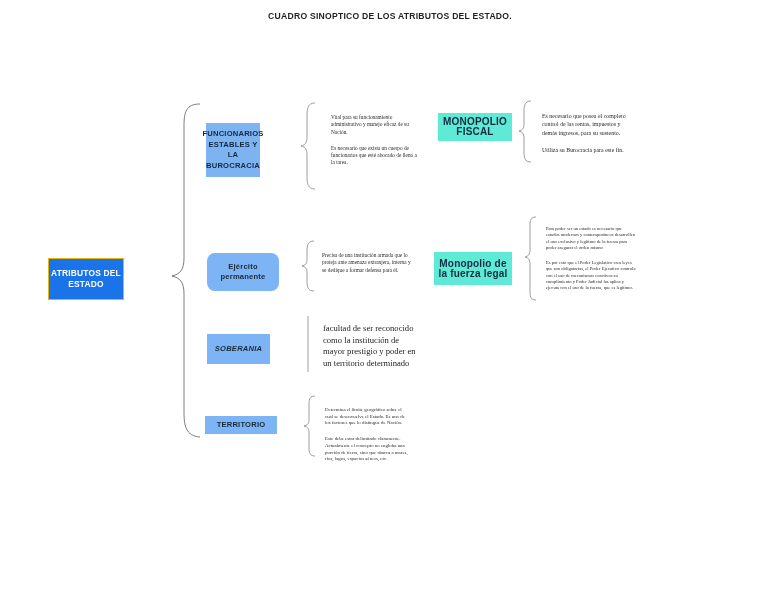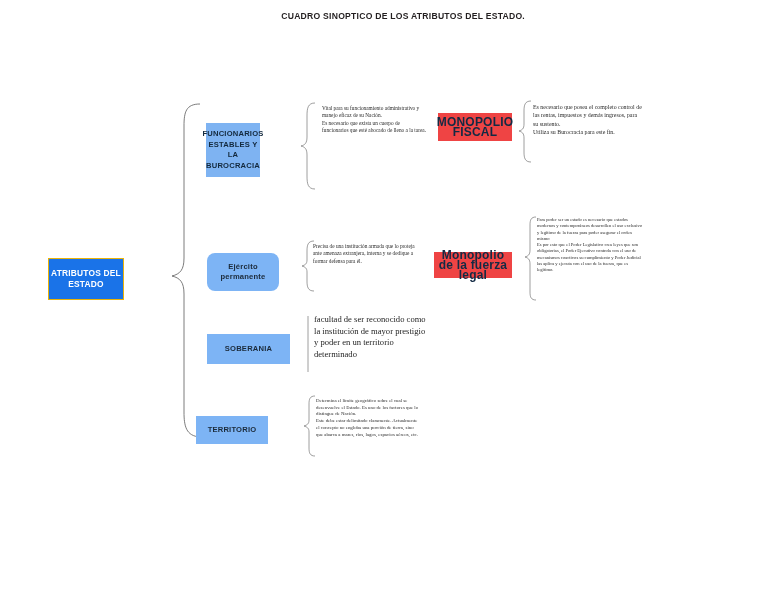--- a/index.html
+++ b/index.html
@@ -17,21 +17,21 @@
   .canvas {
     position: absolute;
     inset: 0;
   }
   
   #page-title {
     position: absolute;
     left: 255px;
     top: 10px;
     width: 270px;
-    text-align: right;
+    text-align: center;
     font-family: "Liberation Sans", sans-serif;
     font-size: 8.6px;
     font-weight: bold;
     color: #231f20;
     letter-spacing: 0.25px;
     line-height: 13px;
   }
   
   .node {
     position: absolute;
@@ -56,24 +56,24 @@
     color: #13293d;
     border: none;
     font-size: 7.6px;
     line-height: 10.5px;
   }
   .node-branch.alt {
     background: #7db4f5;
     color: #1b2a3a;
   }
   .node-sub {
-    background: #ef4444;
+    background: #5eead4;
     color: #132a44;
     border: none;
-    font-size: 12px;
+    font-size: 10px;
     line-height: 10px;
   }
   
   .textblock {
     position: absolute;
     box-sizing: border-box;
     font-family: "Liberation Serif", serif;
     color: #2b2b2b;
   }
   .tiny {
@@ -83,21 +83,21 @@
   .small {
     font-size: 5.9px;
     line-height: 8.3px;
   }
   .large {
     font-size: 8.6px;
     line-height: 11.6px;
     color: #1d1d1d;
   }
   .textblock p {
-    margin: 0;
+    margin: 9px;
   }
   
   #connectors {
     position: absolute;
     left: 0;
     top: 0;
     width: 768px;
     height: 594px;
     pointer-events: none;
   }
@@ -186,33 +186,33 @@
     <p>Es necesario que posea el completo control de las rentas, impuestos y demás ingresos, para su sustento.</p>
     <p>Utiliza su Burocracia para este fin.</p>
   </div>
 
   <div class="node node-branch alt" style="left:207px; top:253px; width:72px; height:38px;border-radius:8px;">Ejército permanente</div>
 
   <div class="textblock tiny" style="left:313px; top:243px; width:110px;">
     <p>Precisa de una institución armada que lo proteja ante amenaza extranjera, interna y se dedique a formar defensa para él.</p>
   </div>
 
-  <div class="node node-sub" style="left:434px; top:252px; width:78px; height:26px;">Monopolio de la fuerza legal</div>
+  <div class="node node-sub" style="left:434px; top:252px; width:78px; height:33px;">Monopolio de la fuerza legal</div>
 
   <div class="textblock" style="left:537px; top:217px; width:108px; font-size:4.6px; line-height:6.3px;">
     <p>Para poder ser un estado es necesario que estados modernos y contemporáneos desarrollen el uso exclusivo y legítimo de la fuerza para poder asegurar el orden mismo</p>
     <p>Es por esto que el Poder Legislativo crea leyes que son obligatorias, el Poder Ejecutivo controla con el uso de mecanismos coactivos su cumplimiento y Poder Judicial las aplica y ejecuta con el uso de la fuerza, que es legítimo.</p>
   </div>
 
-  <div class="node node-branch alt" style="left:207px; top:334px; width:83px; height:30px;">SOBERANIA</div>
+  <div class="node node-branch alt" style="left:207px; top:334px; width:63px; height:30px;font-style:italic;">SOBERANIA</div>
 
   <div class="textblock large" style="left:314px; top:314px; width:112px;">
     <p>facultad de ser reconocido como la institución de mayor prestigio y poder en un territorio determinado</p>
   </div>
 
-  <div class="node node-branch alt" style="left:196px; top:416px; width:72px; height:28px;">TERRITORIO</div>
+  <div class="node node-branch alt" style="left:205px; top:416px; width:72px; height:18px;">TERRITORIO</div>
 
   <div class="textblock" style="left:316px; top:398px; width:104px; font-size:4.9px; line-height:6.7px;">
     <p>Determina el límite geográfico sobre el cual se desenvuelve el Estado. Es uno de los factores que lo distingue de Nación.</p>
     <p>Este debe estar delimitado claramente. Actualmente el concepto no engloba una porción de tierra, sino que abarca a mares, ríos, lagos, espacios aéreos, etc.</p>
   </div>
 
 </div>
 
 </body></html>

